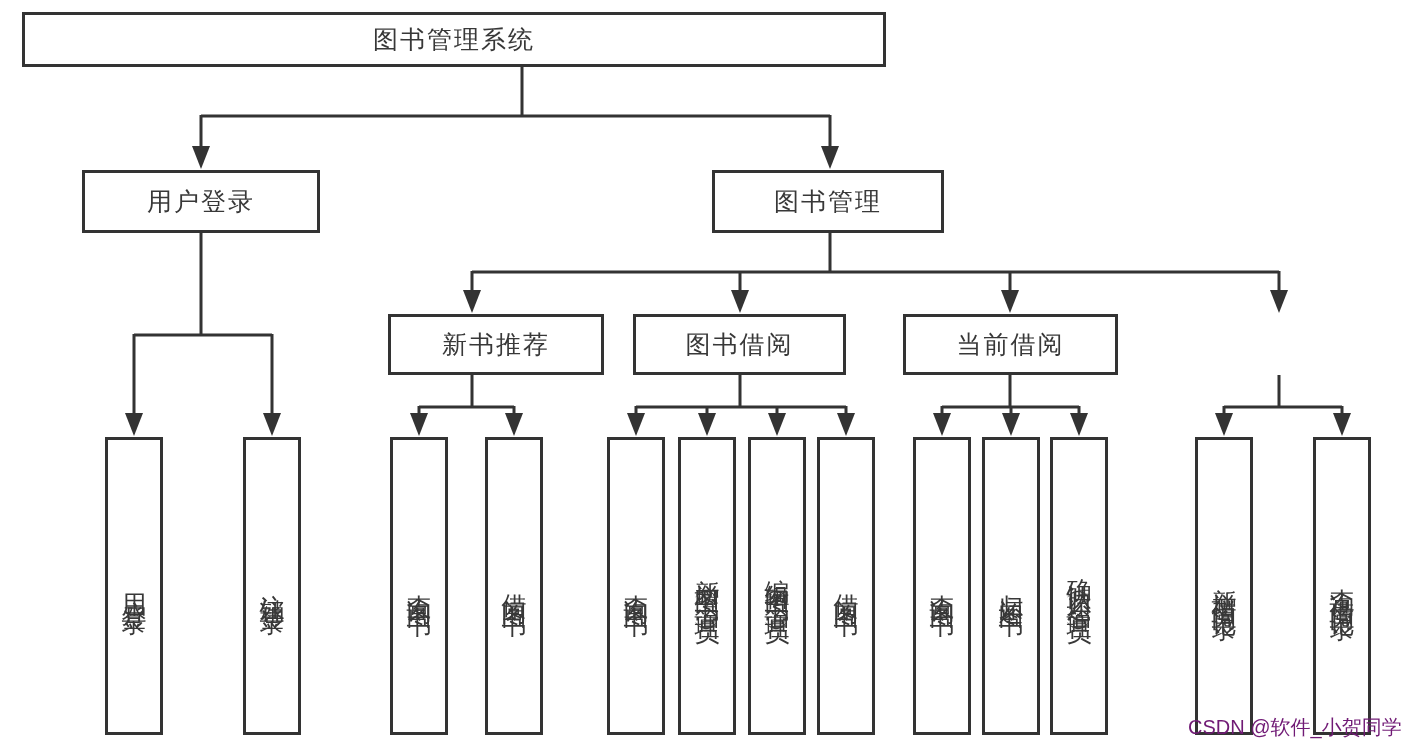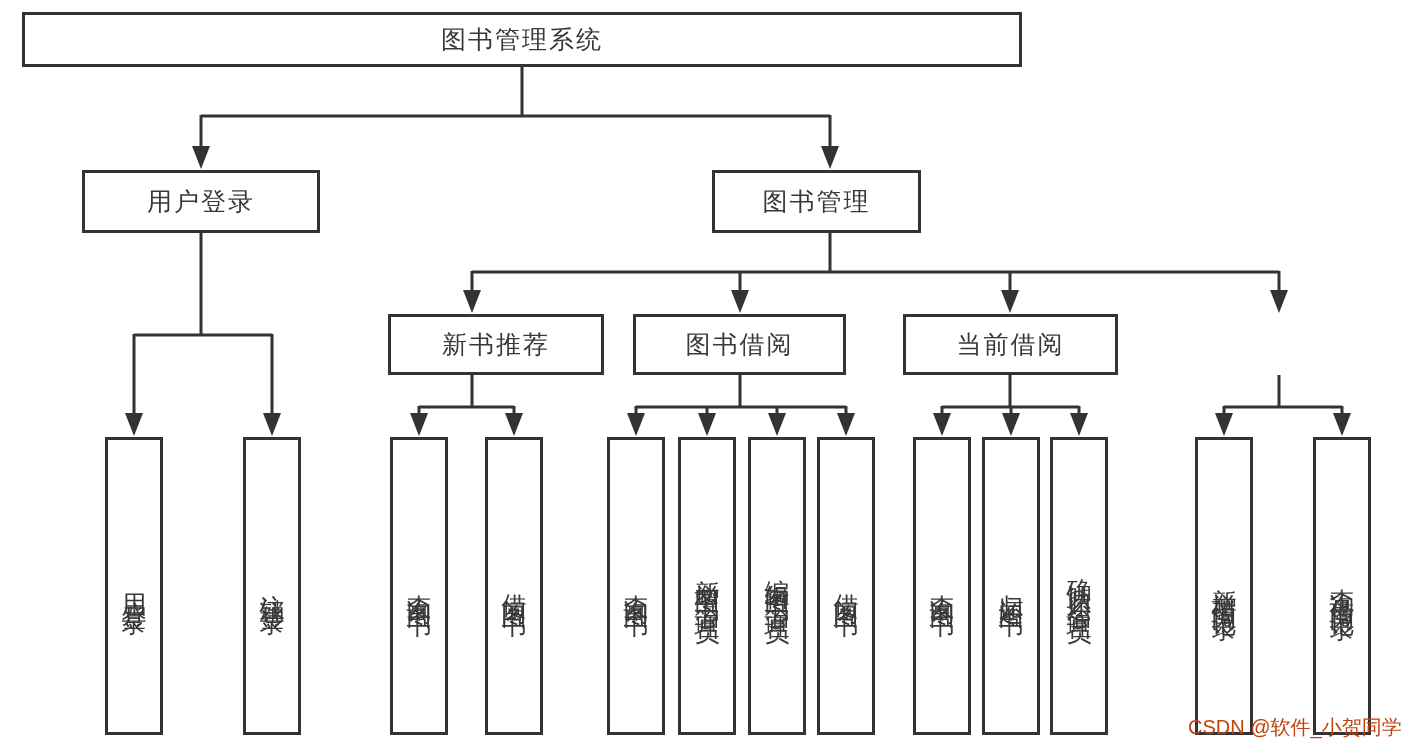--- a/index.html
+++ b/index.html
@@ -48,21 +48,21 @@
     font-size: 25px;
     line-height: 1;
     letter-spacing: 6px;
     max-height: 290px;
   }
   .watermark {
     position: absolute;
     left: 1188px;
     top: 714px;
     font-size: 20px;
-    color: #c2410c;
+    color: #701a75;
     white-space: nowrap;
   }
 </style>
 </head>
 <body>
 
 <div class="canvas">
 
   <svg class="connectors" viewBox="0 0 1405 747" fill="none">
     <g stroke="#333333" stroke-width="3" fill="#333333">
@@ -109,28 +109,28 @@
       </g>
 
       <g>
         <path d="M1279,375 V407 M1224,407 H1342 M1224,406 V414 M1342,406 V414"></path>
         <polygon points="1224,436 1215,413 1233,413" stroke="none"></polygon>
         <polygon points="1342,436 1333,413 1351,413" stroke="none"></polygon>
       </g>
     </g>
   </svg>
 
-  <div class="node h" style="left:22px; top:12px; width:1000px; height:55px;">
+  <div class="node h" style="left:22px; top:12px; width:864px; height:55px;">
     <span>图书管理系统</span>
   </div>
 
   <div class="node h" style="left:82px; top:170px; width:238px; height:63px;">
     <span>用户登录</span>
   </div>
-  <div class="node h" style="left:712px; top:170px; width:209px; height:63px;">
+  <div class="node h" style="left:712px; top:170px; width:232px; height:63px;">
     <span>图书管理</span>
   </div>
 
   <div class="node h" style="left:364px; top:314px; width:216px; height:61px;margin-left:24px;">
     <span>新书推荐</span>
   </div>
   <div class="node h" style="left:633px; top:314px; width:213px; height:61px;text-align:right;">
     <span>图书借阅</span>
   </div>
   <div class="node h" style="left:903px; top:314px; width:215px; height:61px;align-items:center;">

